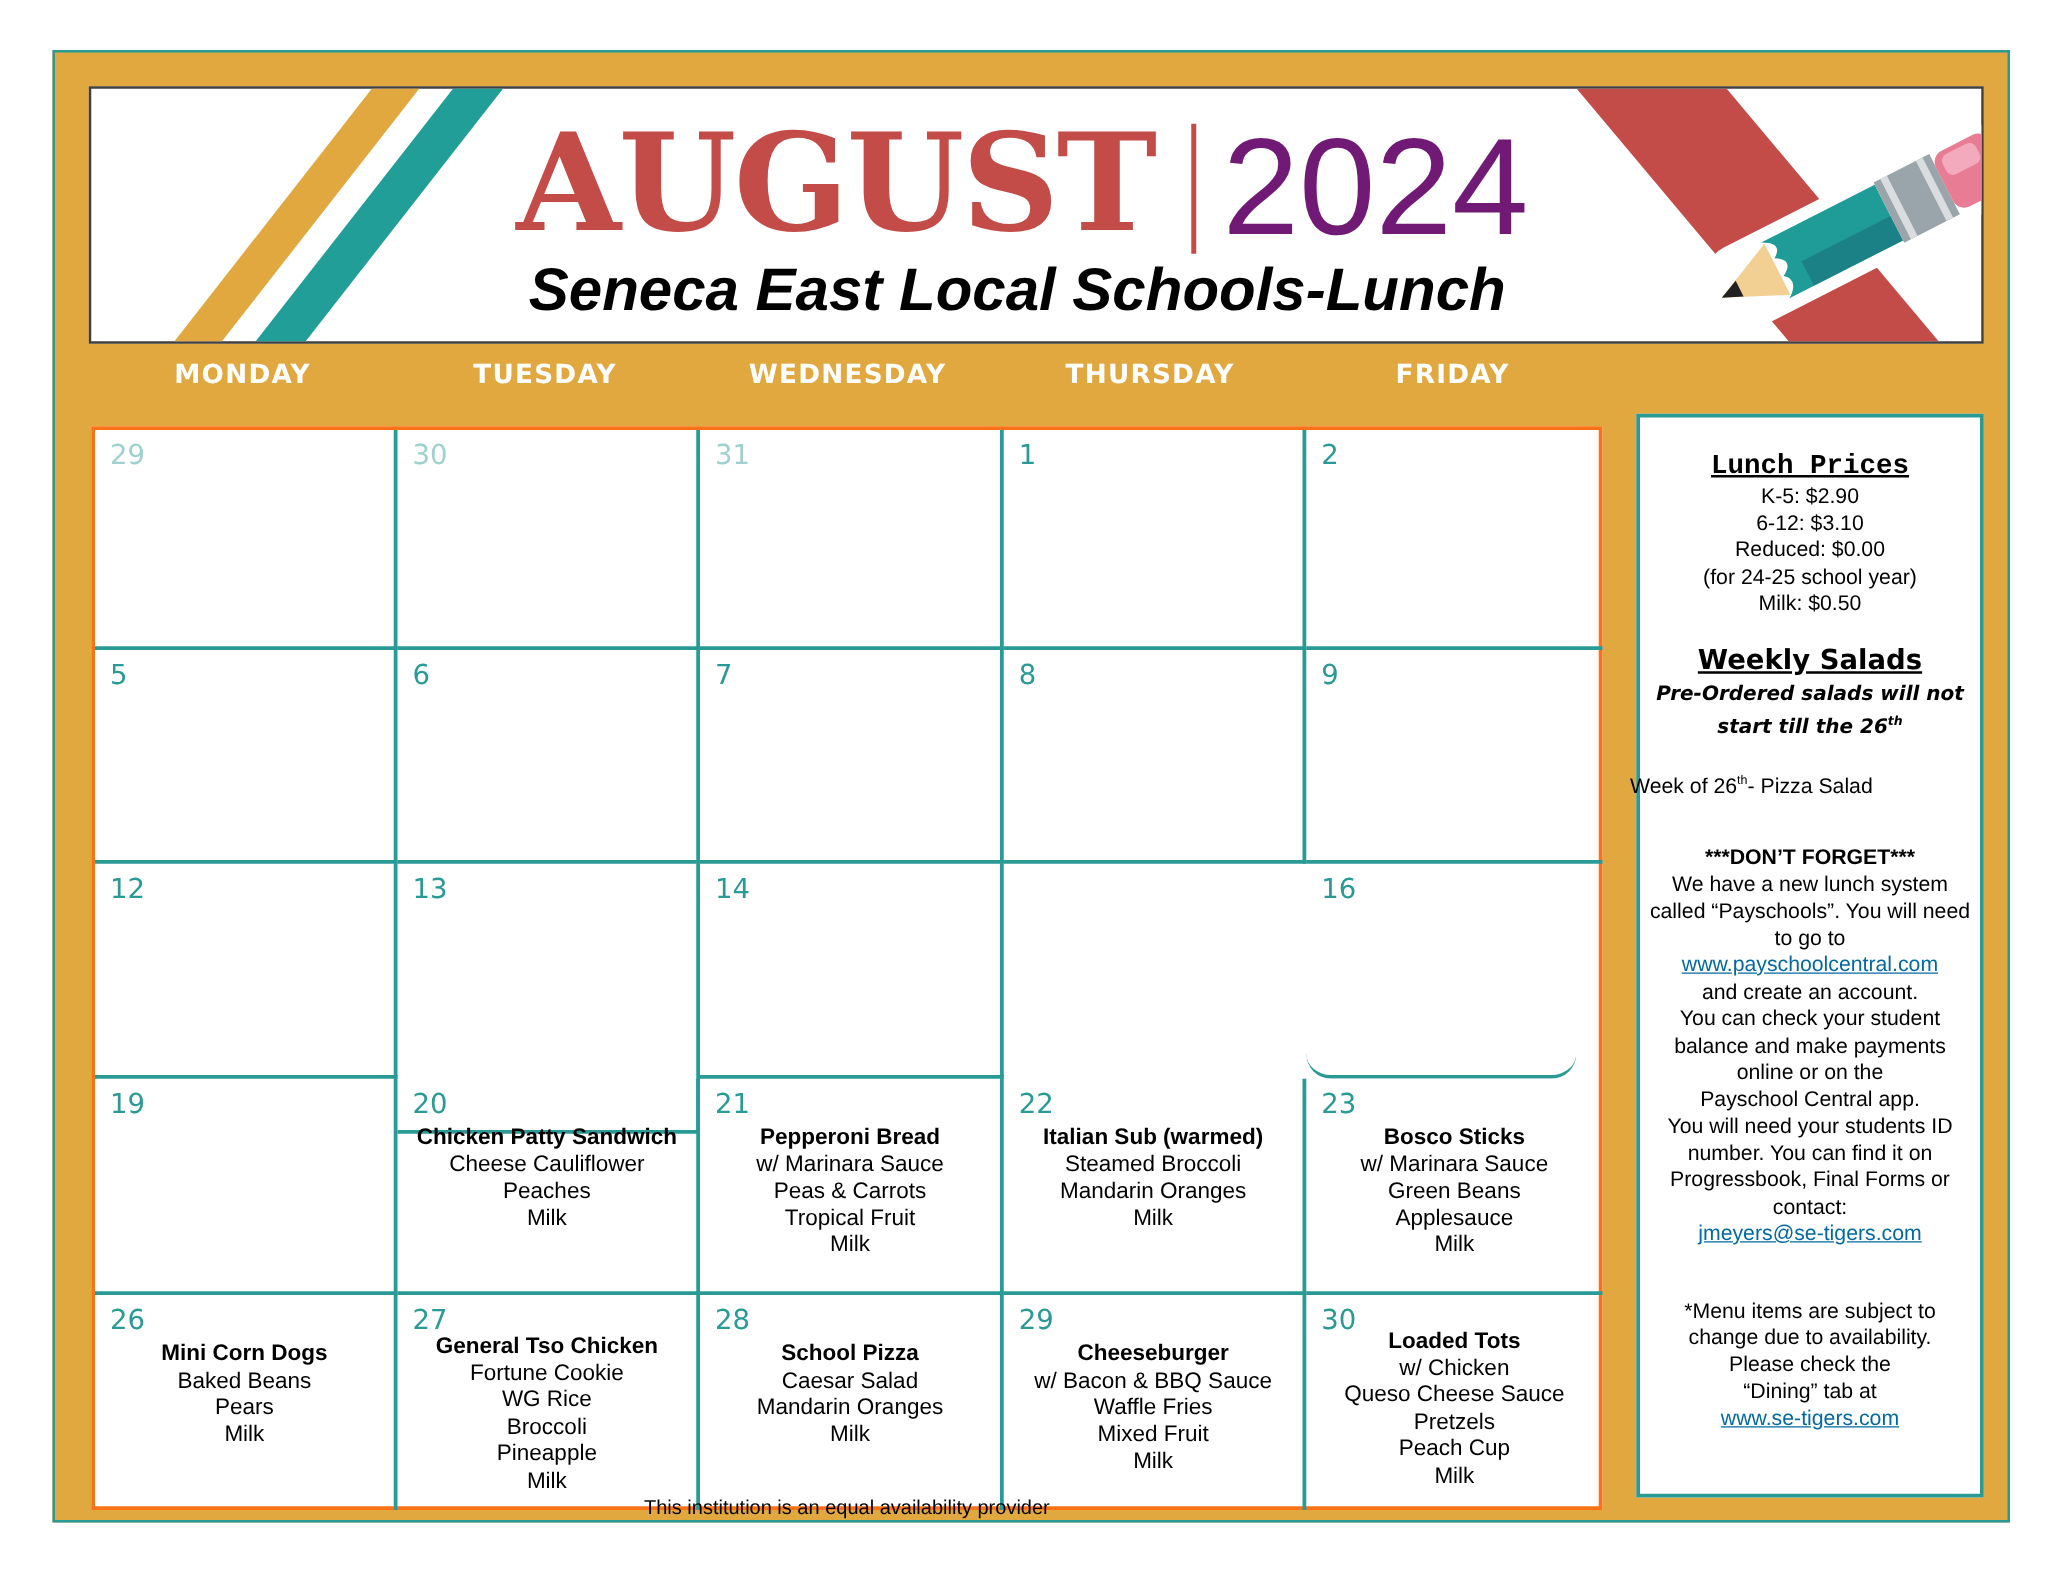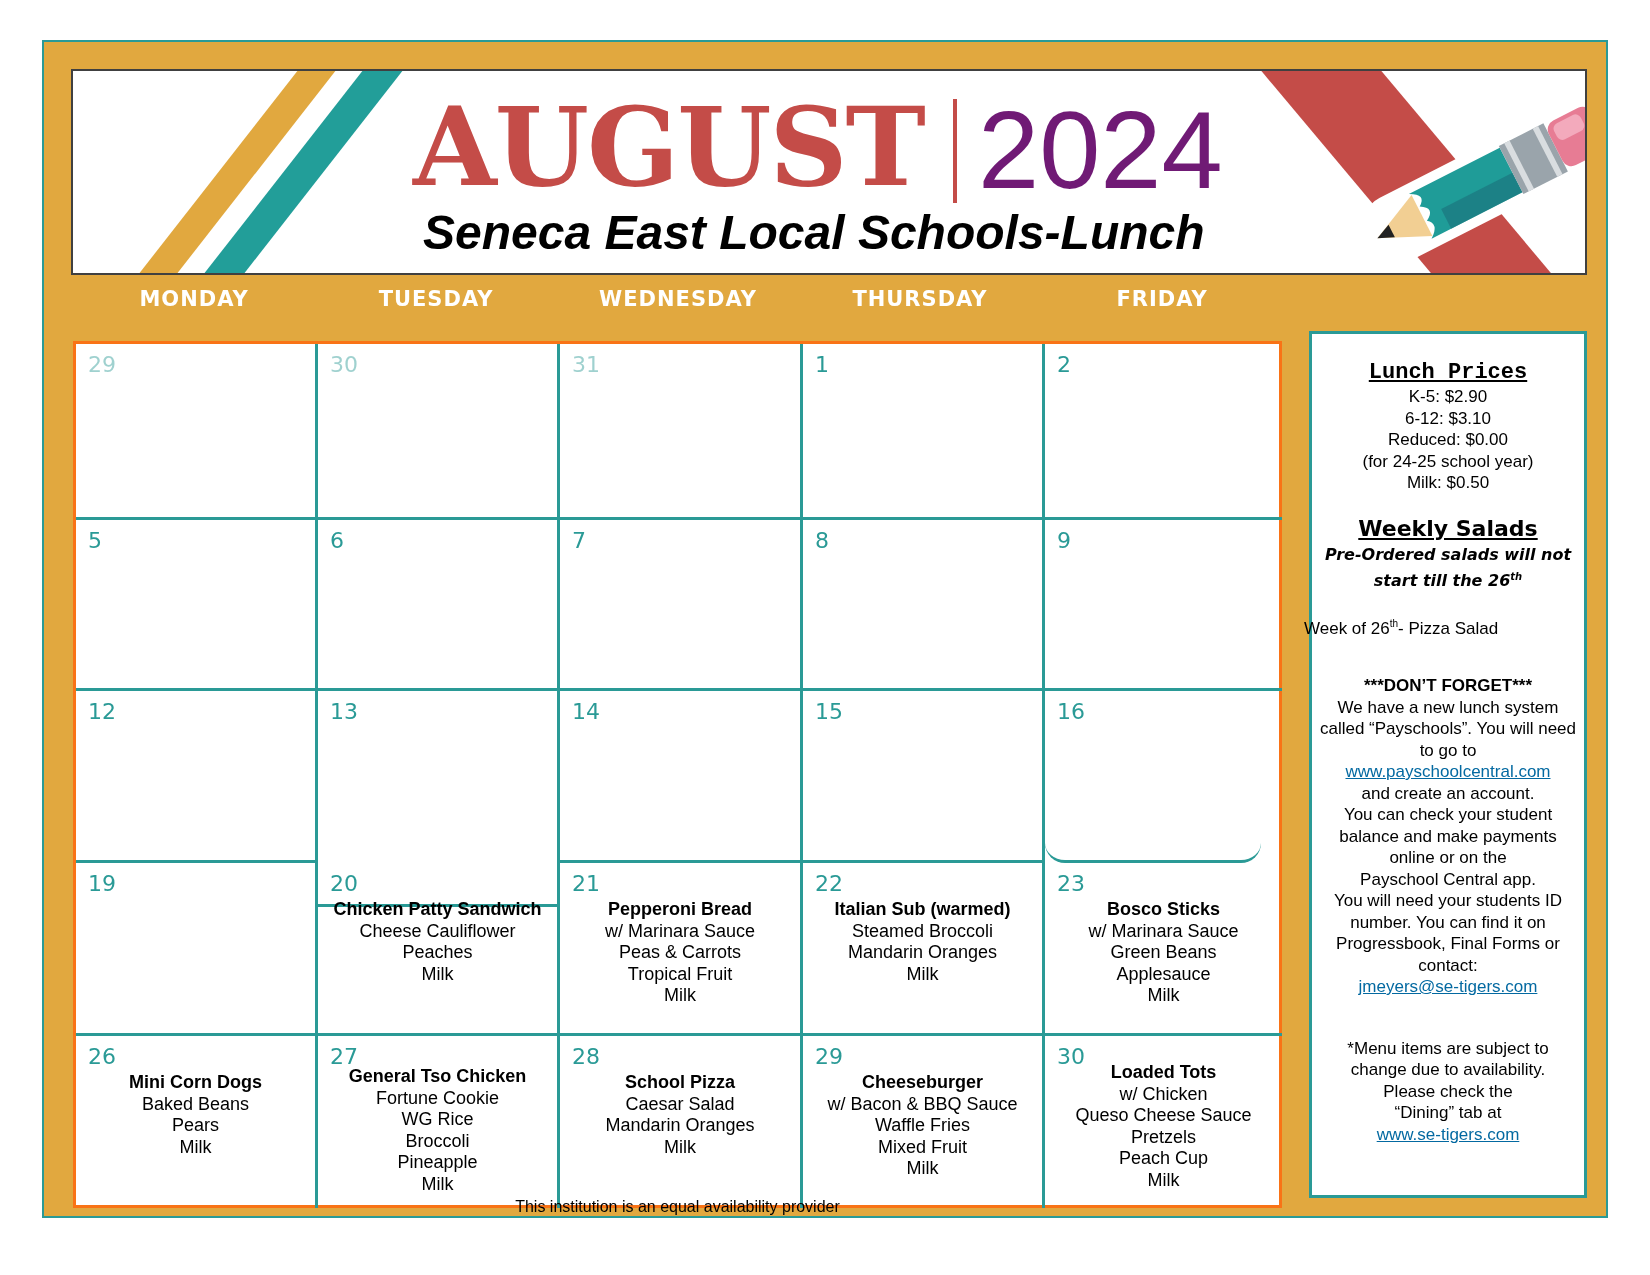--- a/index.html
+++ b/index.html
@@ -103,23 +103,20 @@
     </div>
     <div class="cell" style="left: 0px; top: 347px; width: 242px; height: 172px;">
       <div class="daynum">12</div>
     </div>
     <div class="cell" style="left: 242px; top: 347px; width: 242px; height: 216px;">
       <div class="daynum">13</div>
     </div>
     <div class="cell" style="left: 484px; top: 347px; width: 243px; height: 172px;">
       <div class="daynum">14</div>
     </div>
-    <div class="cell" style="left: 727px; top: 347px; width: 242px; height: 172px;">
-      <div class="daynum">15</div>
-    </div>
     <div class="cell" style="left: 969px; top: 347px; width: 216px; height: 172px; border-right: none; border-radius: 20px;">
       <div class="daynum">16</div>
     </div>
     <div class="cell" style="left: 0px; top: 519px; width: 242px; height: 173px;">
       <div class="daynum">19</div>
     </div>
     <div class="cell" style="left: 242px; top: 519px; width: 242px; height: 173px;">
       <div class="daynum">20</div>
       <div class="menu" style="top: 36px;">
         <div class="main">Chicken Patty Sandwich</div>

